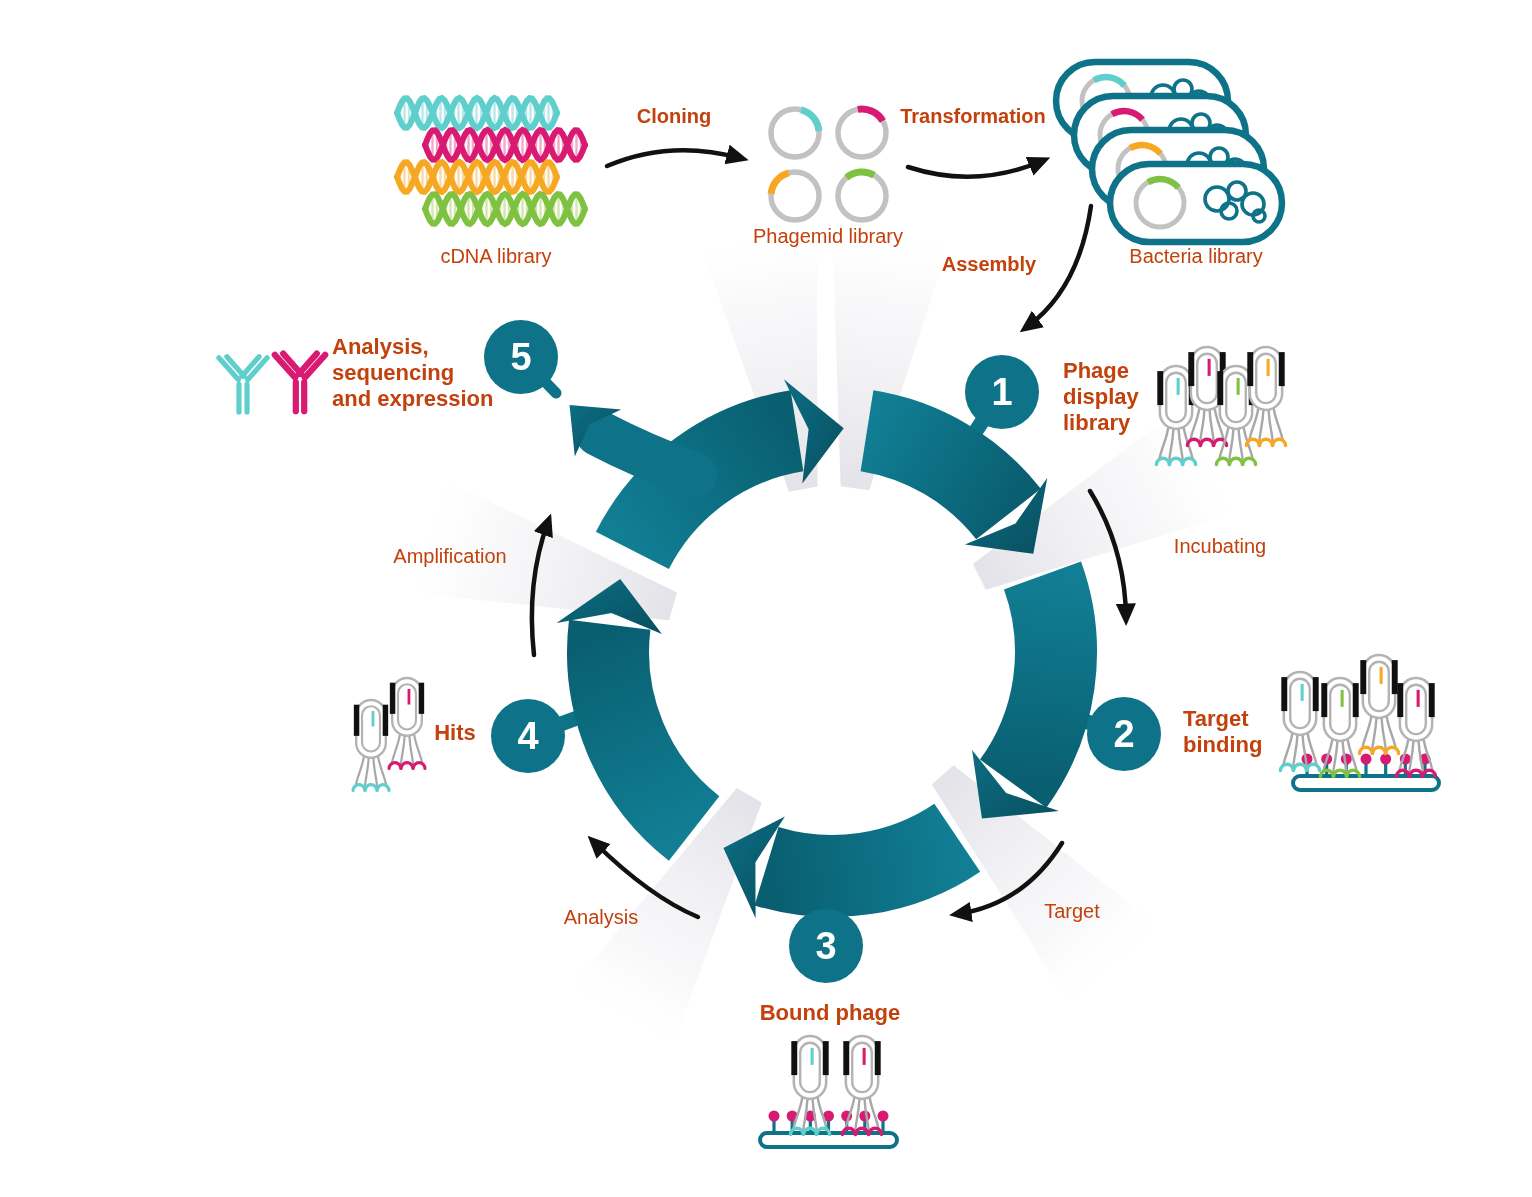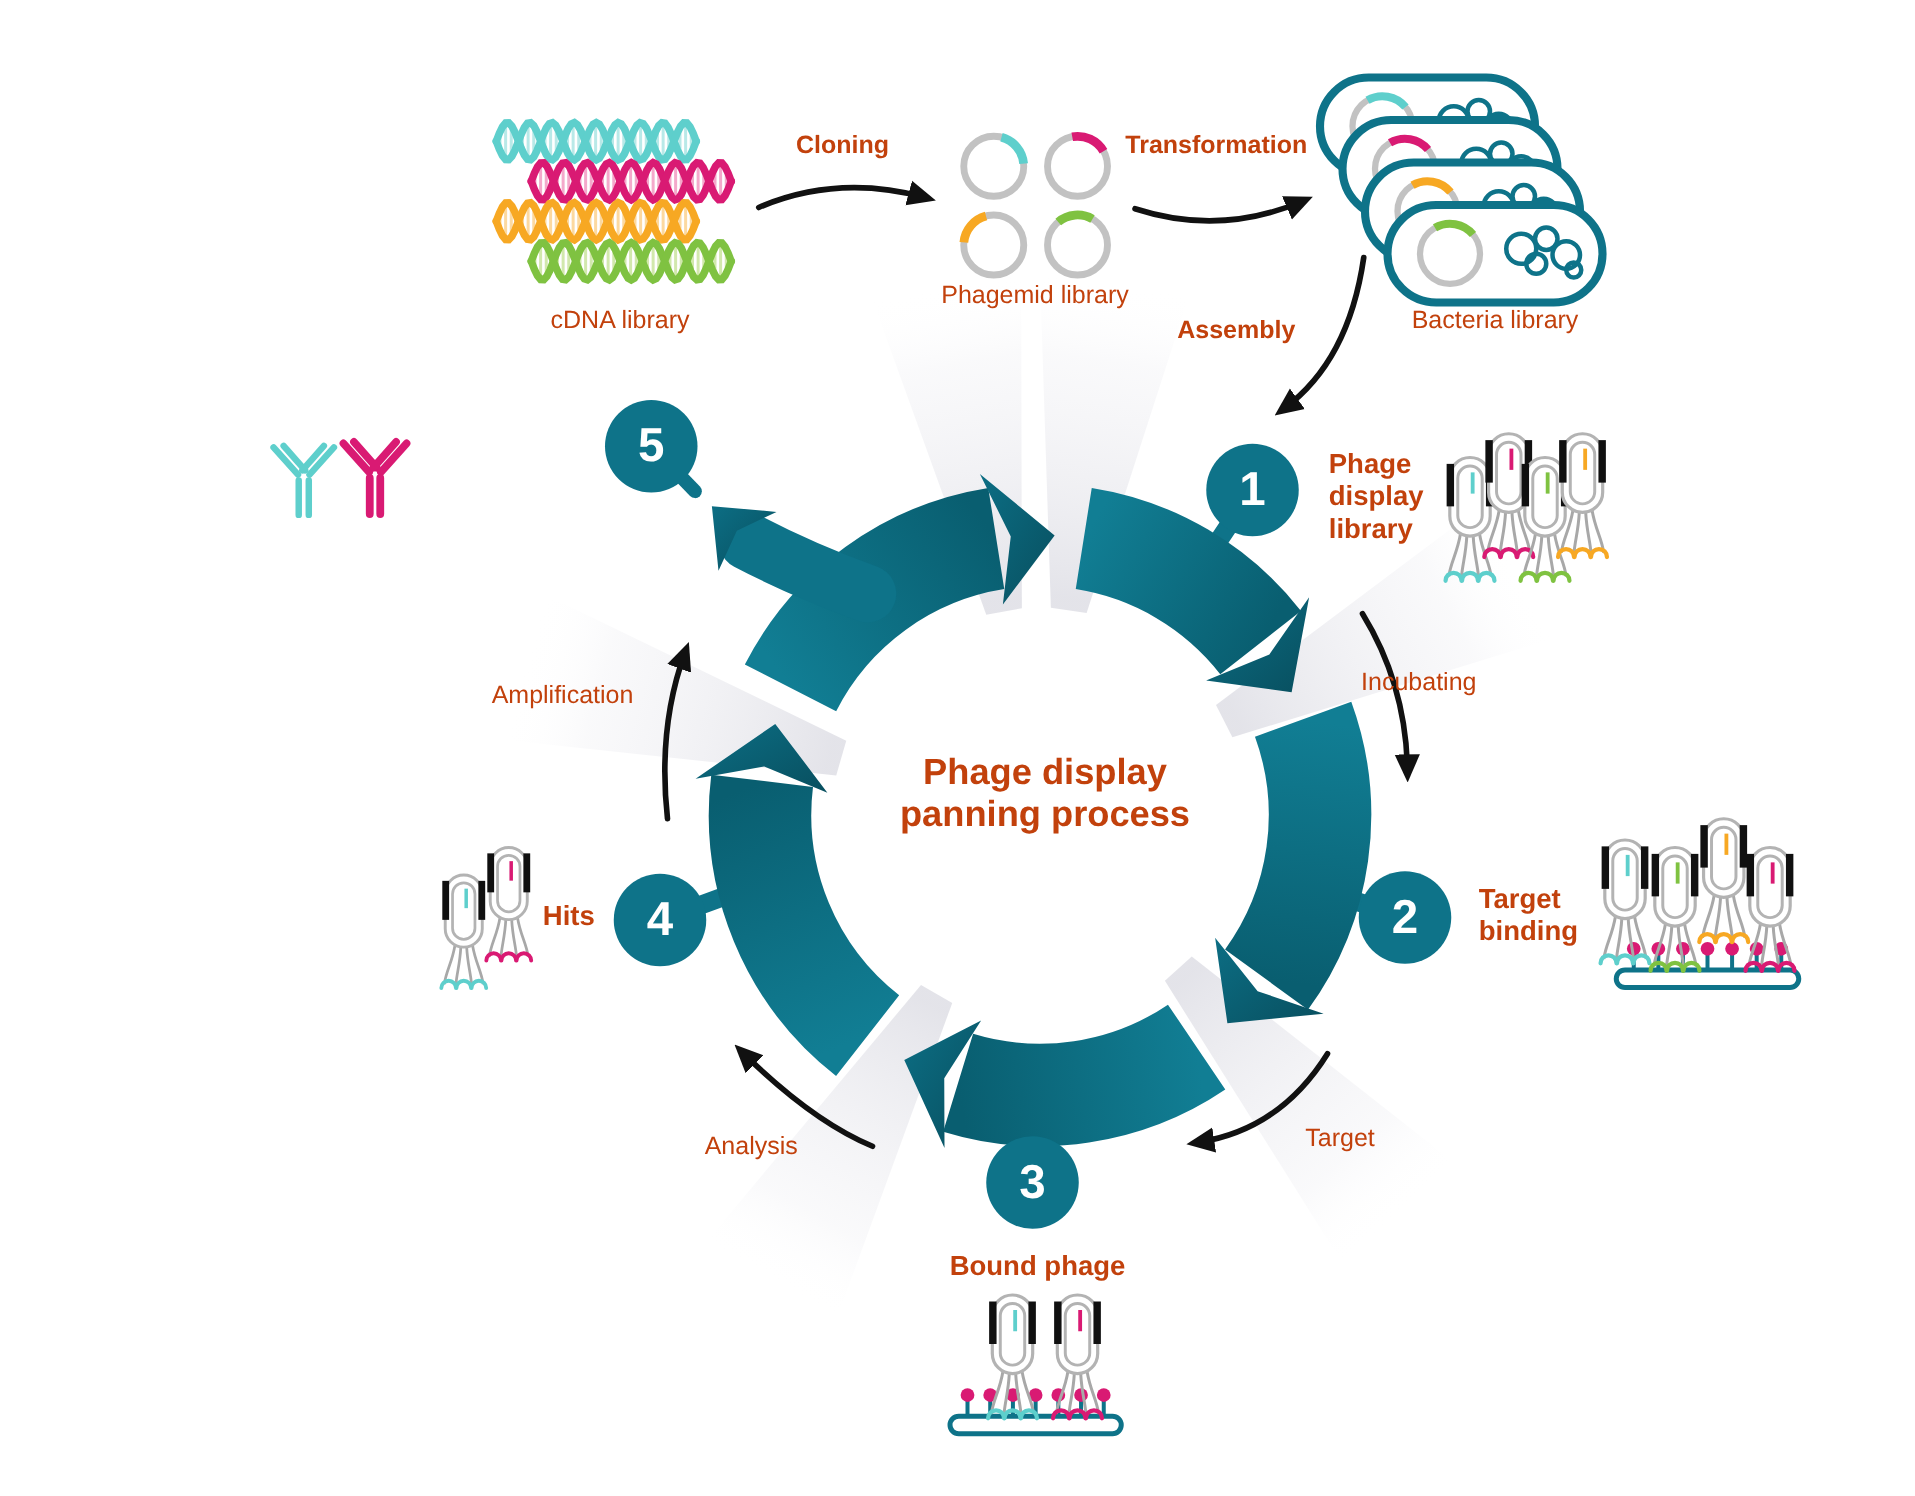--- a/index.html
+++ b/index.html
@@ -421,22 +421,23 @@
 <div class="lbl c" id="lbl-phagemid" style="left:828px;top:224px;">Phagemid library</div>
 <div class="lbl c" id="lbl-bacteria" style="left:1196px;top:244px;">Bacteria library</div>
 
 <div class="lbl step" id="lbl-step1" style="left:1063px;top:358px;">Phage
 display
 library</div>
 <div class="lbl step" id="lbl-step2" style="left:1183px;top:706px;">Target
 binding</div>
 <div class="lbl step c" id="lbl-step3" style="left:830px;top:1000px;">Bound phage</div>
 <div class="lbl step c" id="lbl-step4" style="left:455px;top:720px;">Hits</div>
-
-<div class="lbl c" id="lbl-incubating" style="left:1135px;top:534px;text-align:center;">Incubating</div>
+<div class="lbl step" id="lbl-step5" style="left:332px;top:334px;">Analysis,
+sequencing
+and expression</div>
+
+<div class="lbl c" id="lbl-incubating" style="left:1220px;top:534px;text-align:center;">Incubating</div>
 <div class="lbl c" id="lbl-washing" style="left:1072px;top:899px;">Target</div>
 <div class="lbl c" id="lbl-elution" style="left:601px;top:905px;">Analysis</div>
 <div class="lbl c" id="lbl-amplification" style="left:450px;top:544px;">Amplification</div>
 
-<div class="lbl c" id="lbl-center" style="left:836px;top:601px;">Phage display
-panning process</div>
 
 </div>
 
 </body></html>

